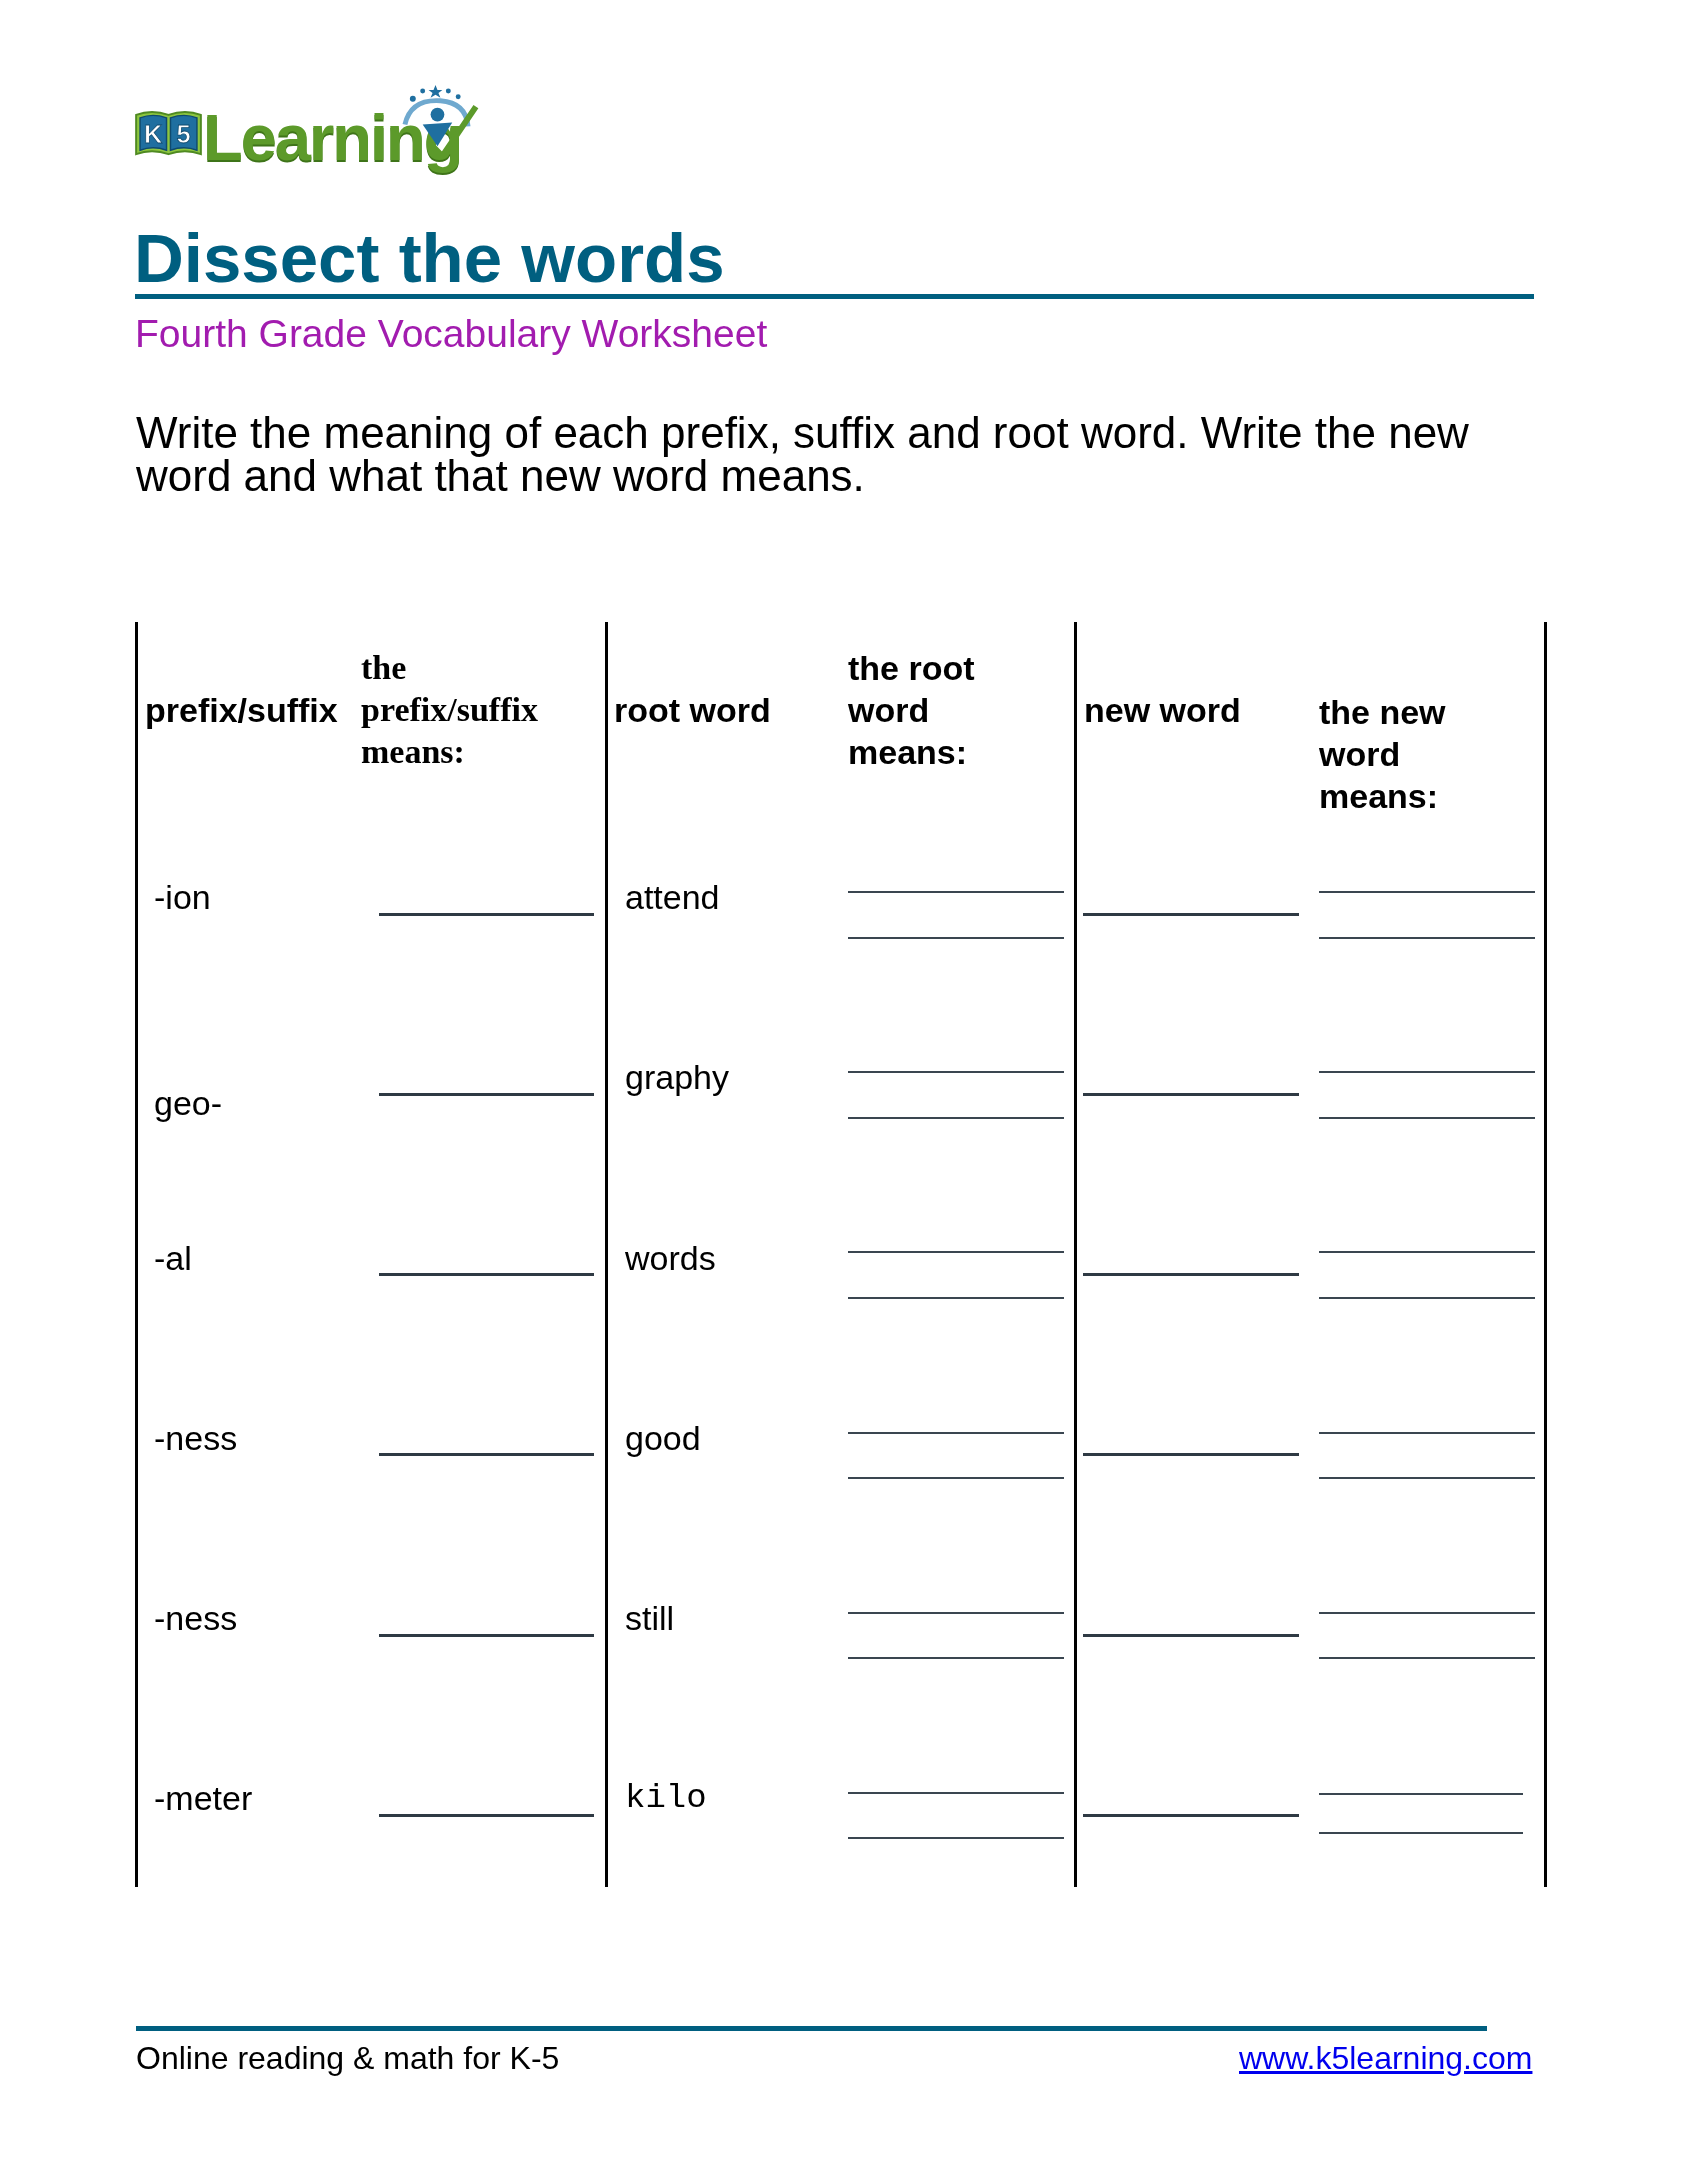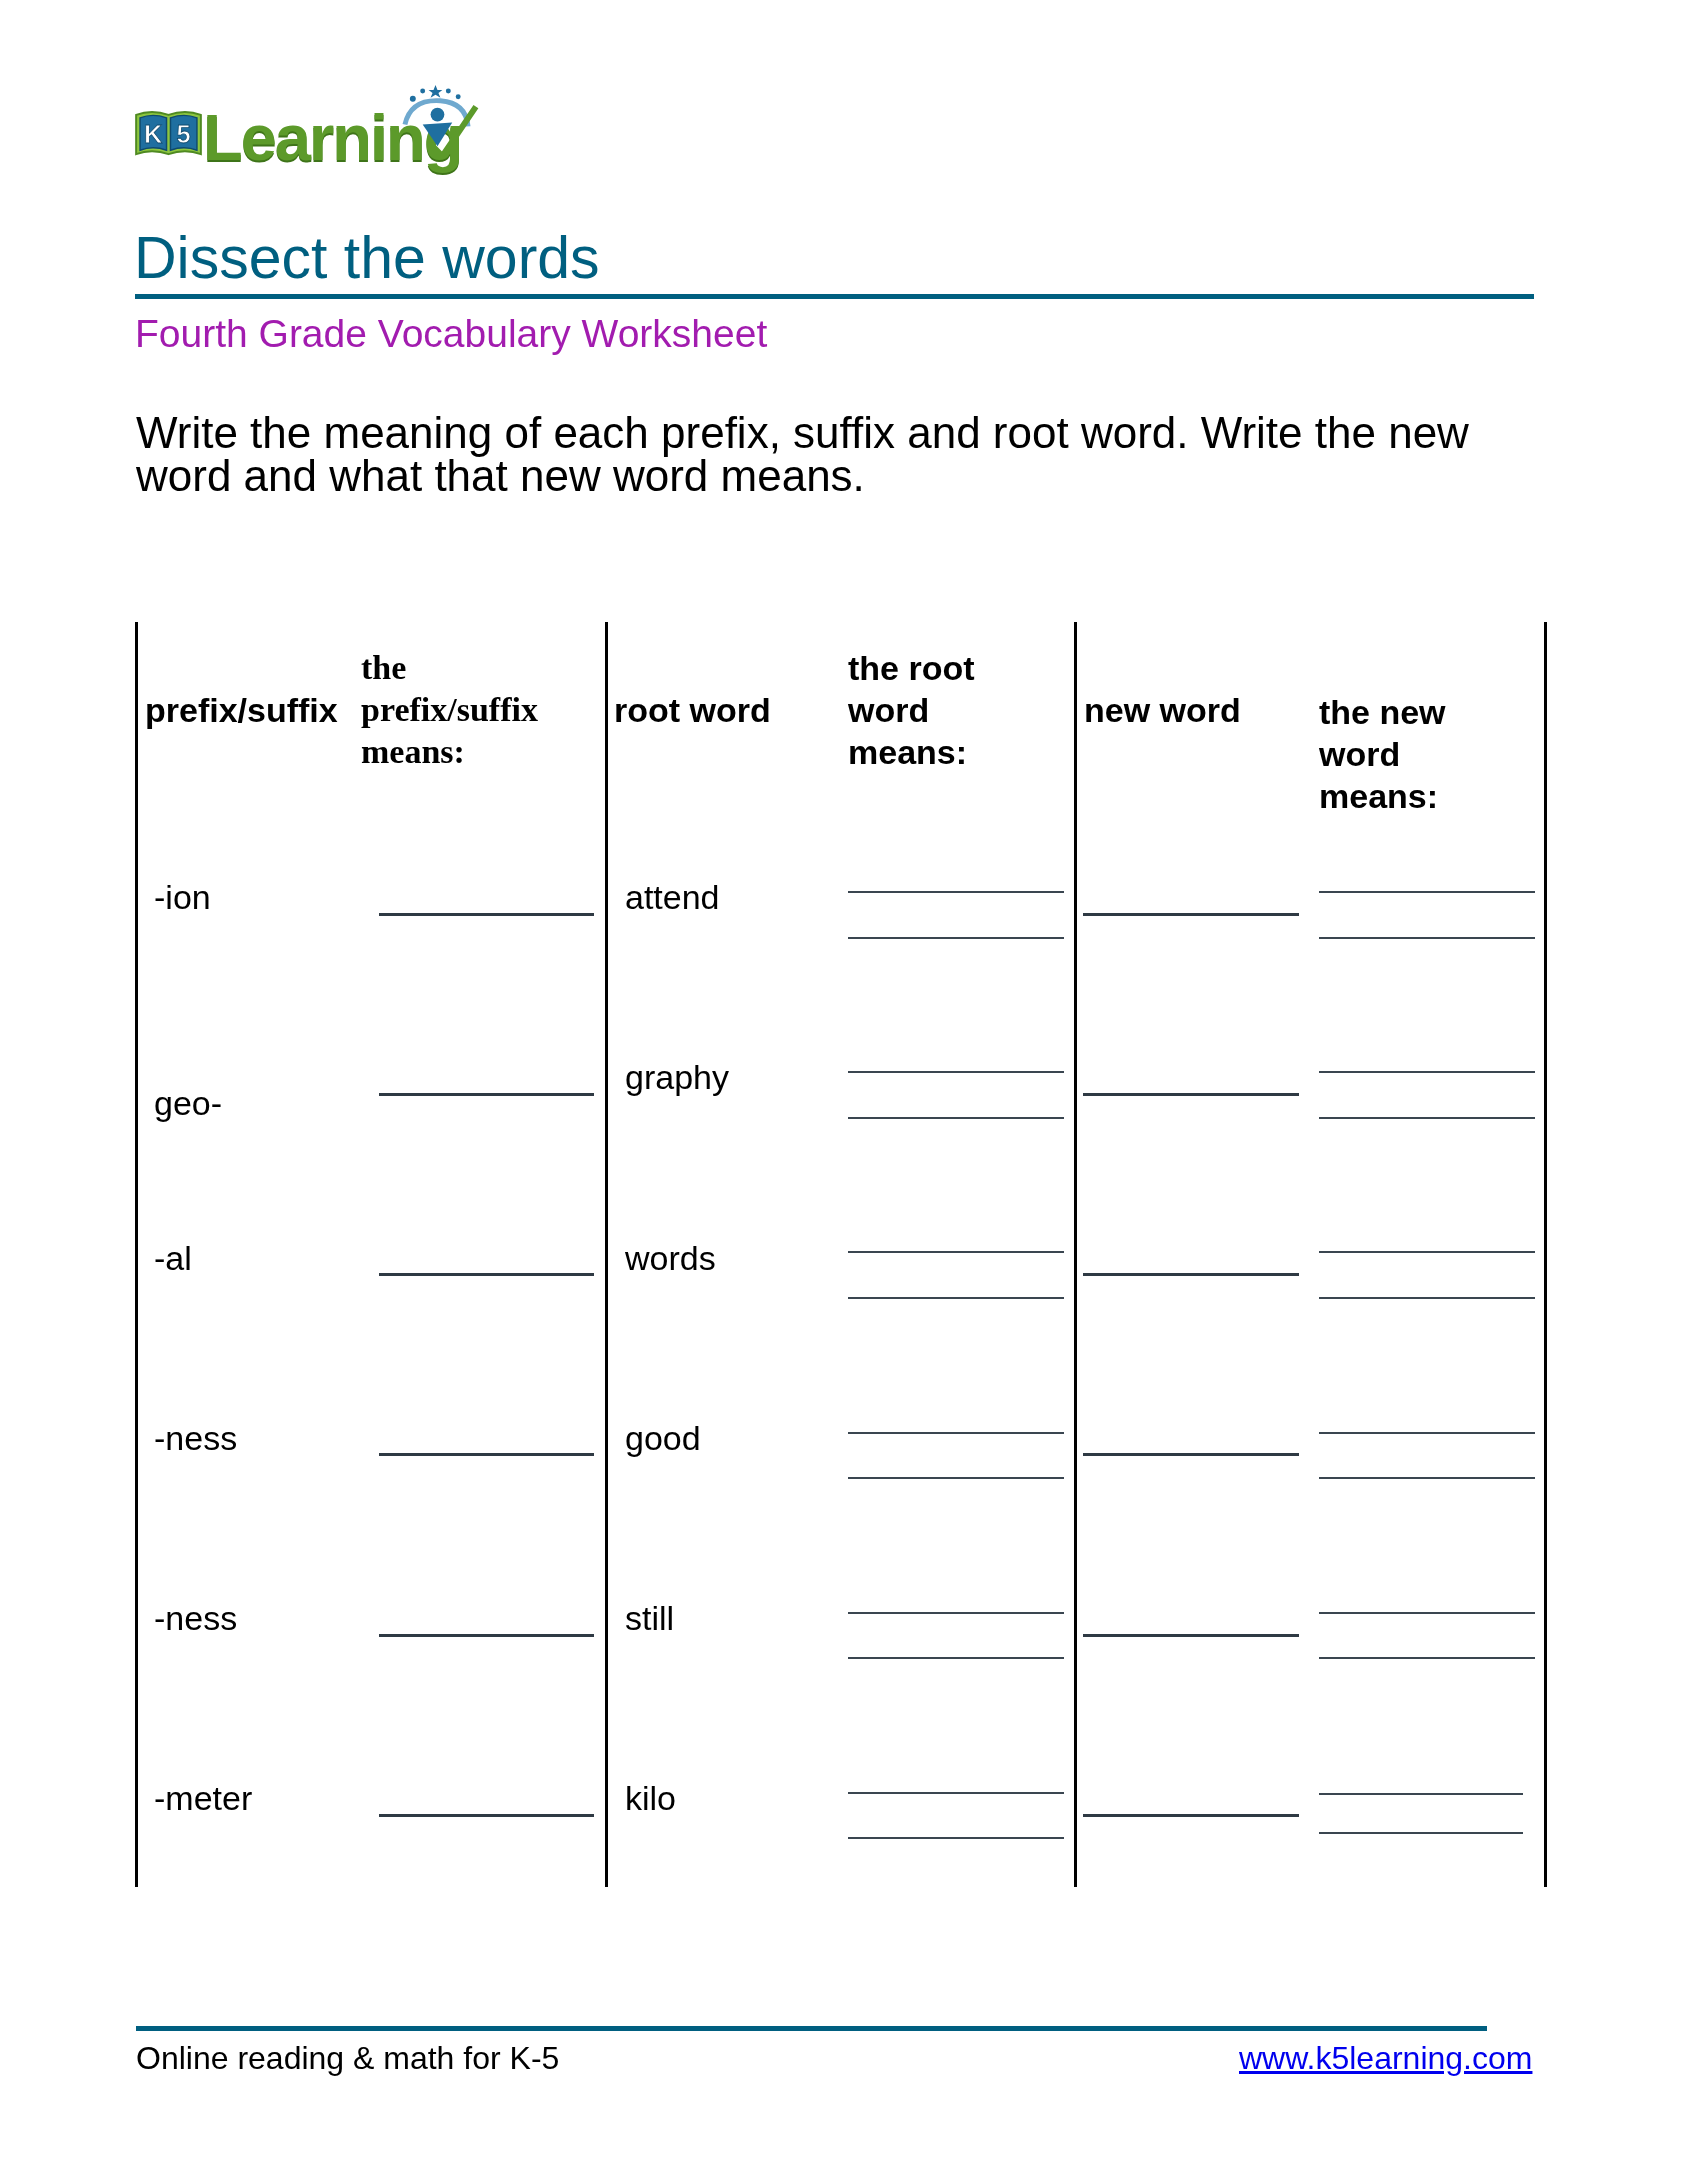--- a/index.html
+++ b/index.html
@@ -9,21 +9,21 @@
 
   
   #logo { left:132px; top:85px; width:398px; height:103px; }
   #logo .book { position:absolute; left:2px; top:24px; width:69px; height:51px; }
   #logo .word { position:absolute; left:71px; top:20px; font-family:"Liberation Sans", sans-serif;
                 font-weight:bold; font-size:65px; line-height:65px; letter-spacing:-2px;
                 color:#5c9a2a; text-shadow:0 2px 0 #3e7419; }
   #logo .figure { position:absolute; left:259px; top:0px; width:89px; height:71px; }
 
   
-  #title { left:134px; top:224px; font-size:59px; font-weight:normal; color:#005f80; line-height:69px; white-space:nowrap;text-align:center; }
+  #title { left:134px; top:224px; font-size:69px; font-weight:bold; color:#005f80; line-height:69px; white-space:nowrap;text-align:center; }
   #title-rule { left:135px; top:294px; width:1399px; height:5px; background:#005f80; }
   #subtitle { left:135px; top:310px; font-size:39px; color:#a21caf; line-height:48px; white-space:nowrap; }
 
   
   #instructions { left:136px; top:411px; width:1406px; font-size:44px; line-height:43px; }
 
   
   .vline { position:absolute; width:3px; background:#000; top:622px; height:1265px; }
   .th { position:absolute; font-weight:bold; font-size:34px; line-height:42px; top:647px; }
   .th.single { top:689px; }
@@ -150,21 +150,21 @@
     <div class="blank thin" style="left:848px; top:1612px; width:216px;"></div>
     <div class="blank thin" style="left:848px; top:1657px; width:216px;"></div>
     <div class="blank" style="left:1083px; top:1634px; width:216px;"></div>
     <div class="blank thin" style="left:1319px; top:1612px; width:216px;"></div>
     <div class="blank thin" style="left:1319px; top:1657px; width:216px;"></div>
   </div>
 
   <div>
     <div class="cell-text" style="left:154px; top:1778px;">-meter</div>
     <div class="blank" style="left:379px; top:1814px; width:215px;"></div>
-    <div class="cell-text" style="left:625px; top:1778px;">kilo</div>
+    <div class="cell-text" style="left:625px; top:1778px;font-family:Liberation Mono, monospace;">kilo</div>
     <div class="blank thin" style="left:848px; top:1792px; width:216px;"></div>
     <div class="blank thin" style="left:848px; top:1837px; width:216px;"></div>
     <div class="blank" style="left:1083px; top:1814px; width:216px;"></div>
     <div class="blank thin" style="left:1319px; top:1793px; width:204px;"></div>
     <div class="blank thin" style="left:1319px; top:1832px; width:204px;"></div>
   </div>
 </div>
 
 <div id="footer-rule" class="abs"></div>
 <div id="footer-left" class="abs">Online reading &amp; math for K-5</div>

